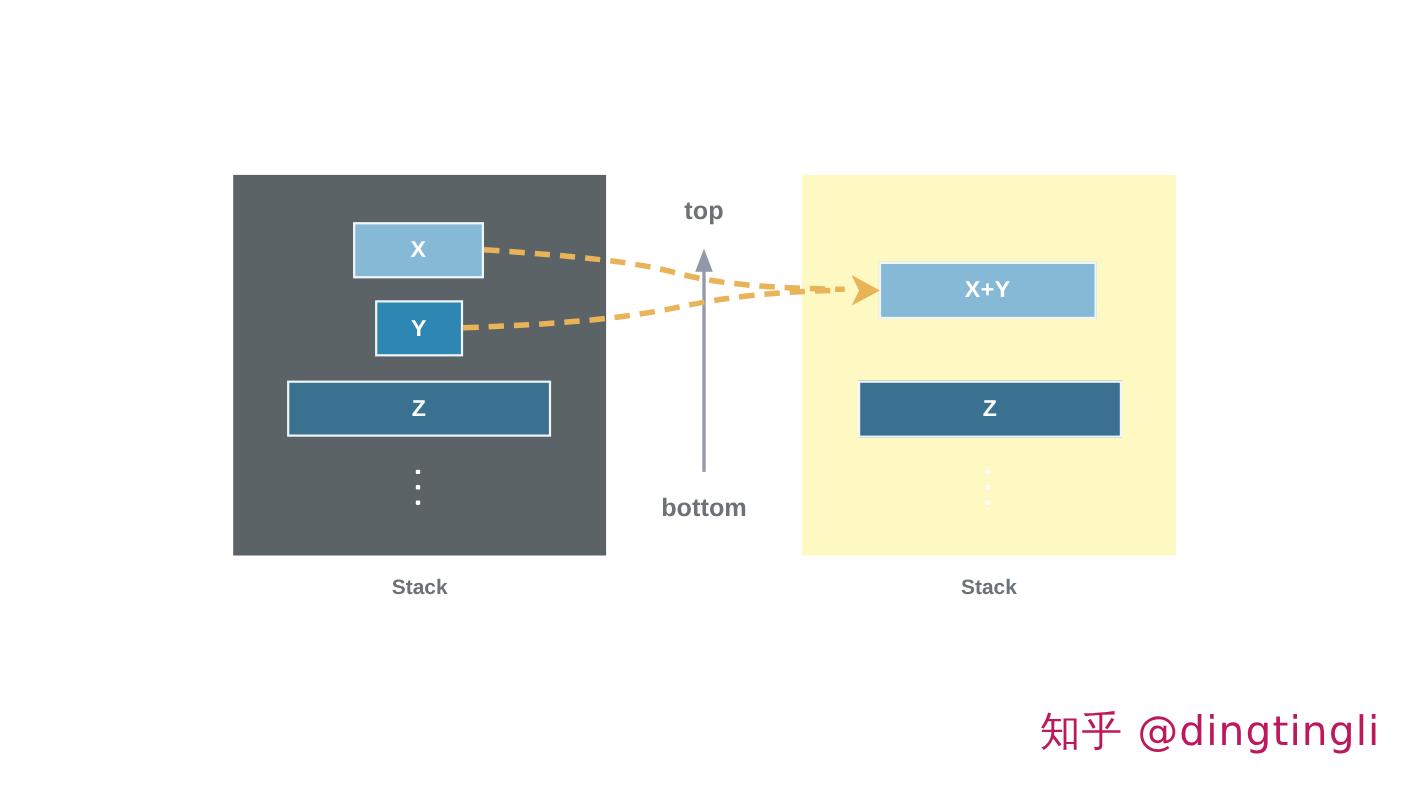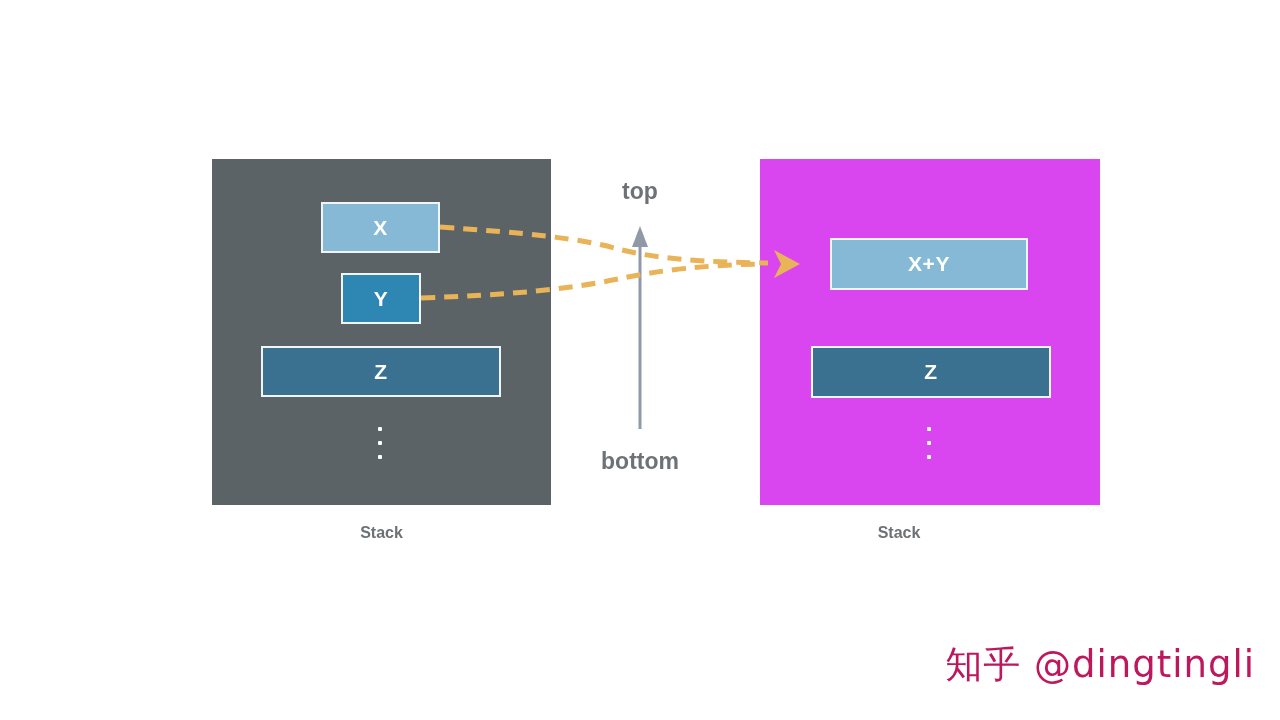--- a/index.html
+++ b/index.html
@@ -47,21 +47,21 @@
     display: block; width: 4px; height: 4px;
     background: #ffffff; border-radius: 1px;
   }
 
   .stack-label {
     position: absolute;
     top: 524px;
     text-align: center;
     color: #6d7276;
     font-weight: bold;
-    font-size: 16px;
+    font-size: 19px;
   }
   .stack-label.left  { left: 212px; width: 339px; }
   .stack-label.right { left: 729px; width: 340px; }
 
   .axis-label {
     position: absolute;
     width: 160px; left: 560px;
     text-align: center;
     color: #6d7276;
     font-weight: bold;
@@ -95,21 +95,21 @@
     <div class="box lx" style="background-color: rgb(133, 185, 213);">X</div>
     <div class="box ly" style="background-color: rgb(46, 134, 178);">Y</div>
     <div class="box lz" style="background-color: rgb(58, 113, 144);">Z</div>
     <div class="dots left">
       <i></i>
         <i></i>
         <i></i>
     </div>
   </div>
 
-  <div class="stack-panel right" style="background-color: #d946ef; margin-left: 31px;">
+  <div class="stack-panel right" style="background-color: #fef9c3;">
     <div class="box rxy" style="background-color: rgb(133, 185, 213);">X+Y</div>
     <div class="box rz" style="background-color: rgb(58, 113, 144);">Z</div>
     <div class="dots right">
       <i></i>
         <i></i>
         <i></i>
     </div>
   </div>
 
   <div class="stack-label left">Stack</div>

